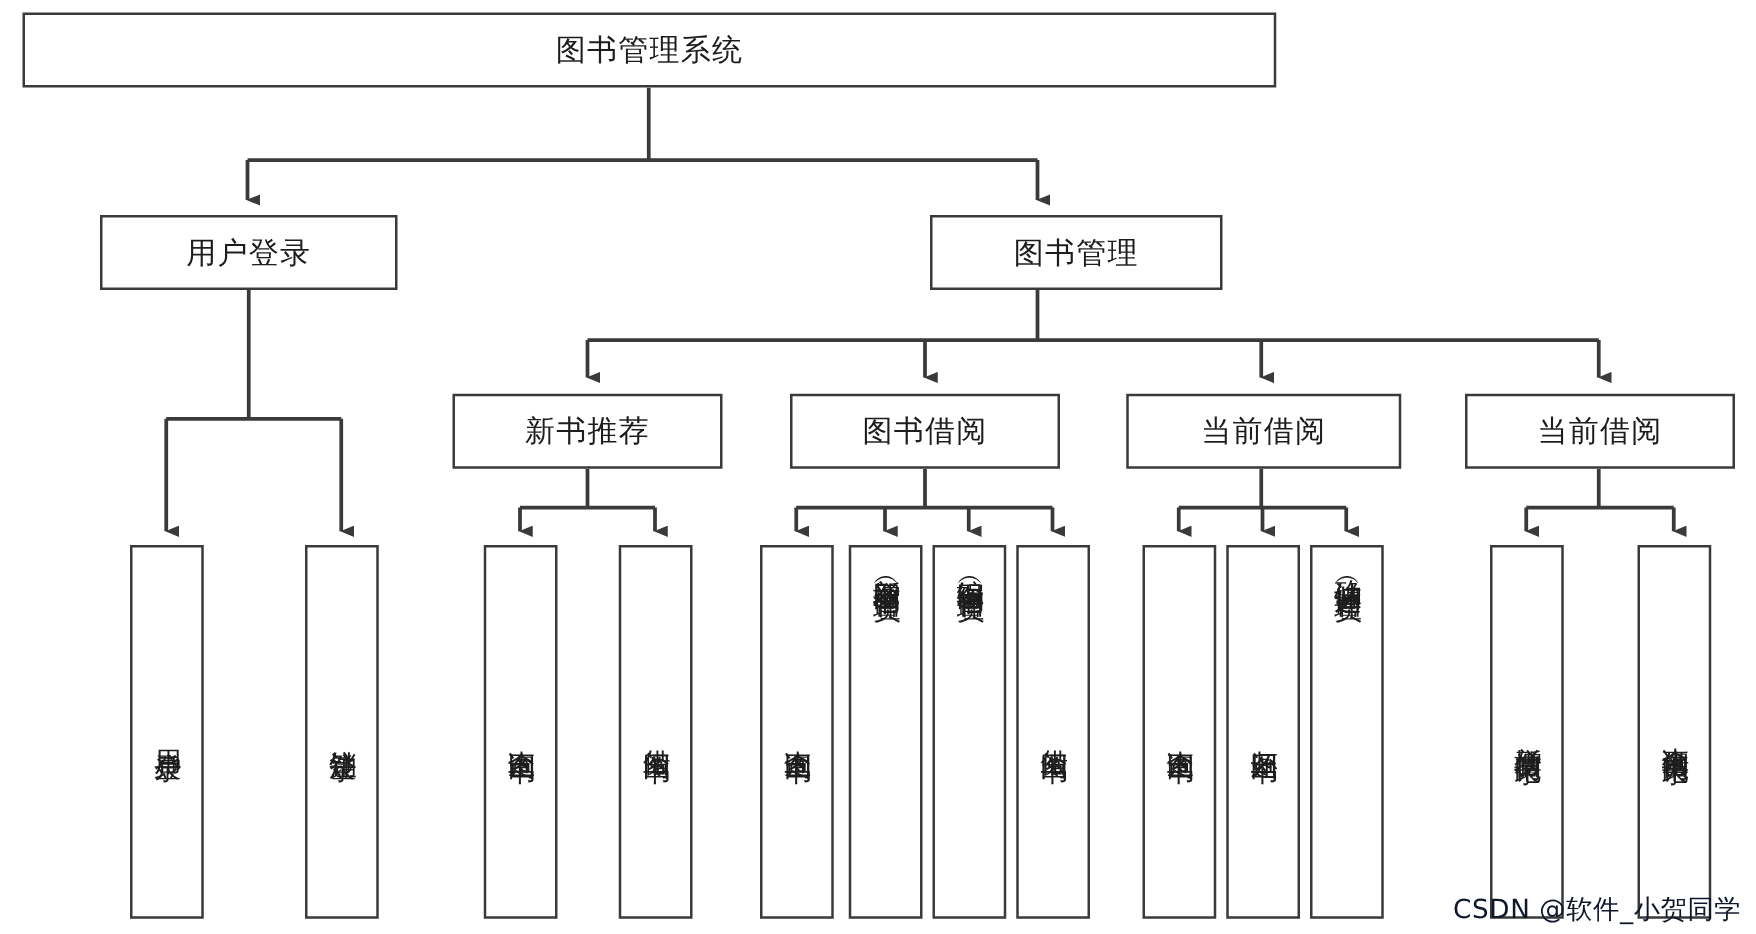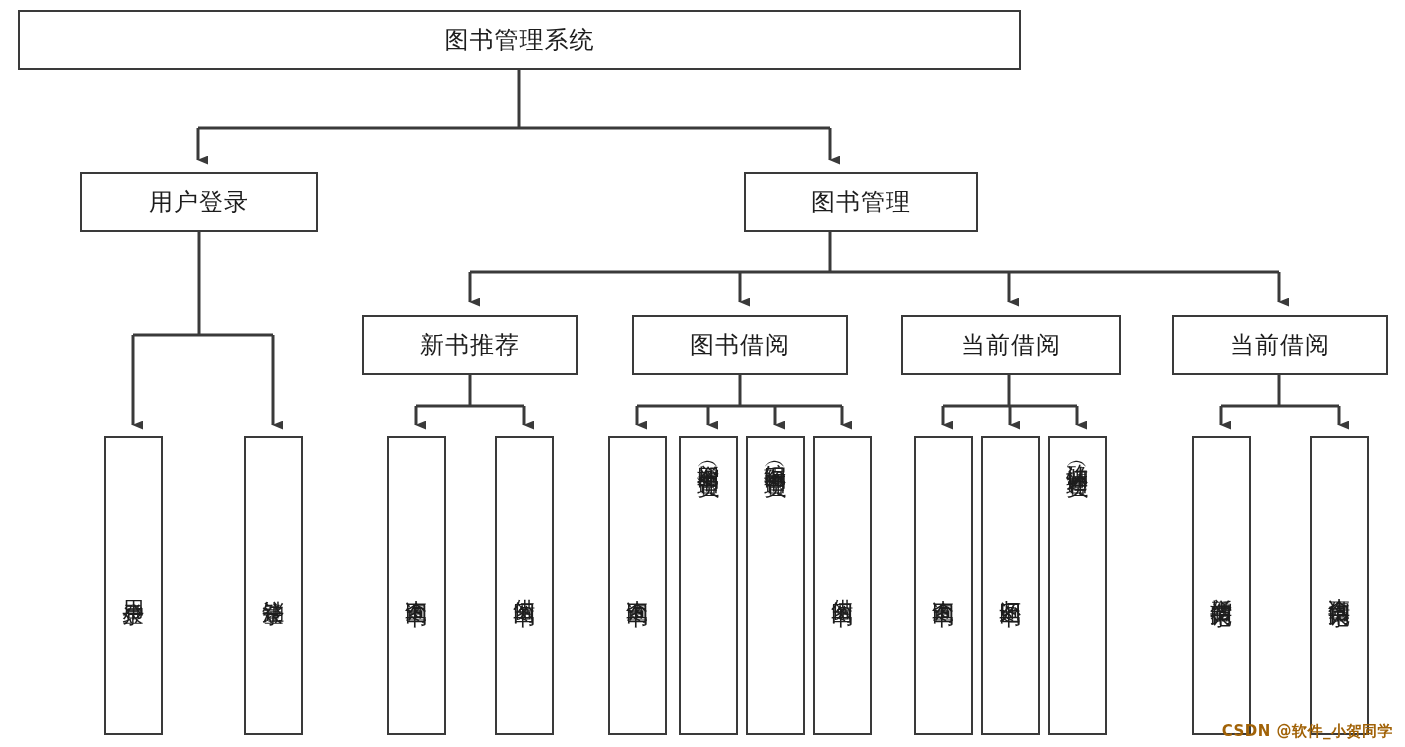--- a/index.html
+++ b/index.html
@@ -56,26 +56,25 @@
     white-space: nowrap;
   }
   .node-box.vertical.centered {
     align-items: center;
     padding-top: 0;
   }
   #watermark {
     position: absolute;
     right: 12px;
     bottom: 6px;
-    font-size: 15px;
-    color: #a16207;
+    font-size: 21px;
+    color: #0f172a;
     letter-spacing: 0.5px;
     white-space: nowrap;
     pointer-events: none;
-    font-weight: bold;
   }
 </style>
 </head>
 <body>
 
 <div id="stage">
 
   <svg id="diagram-svg" viewBox="0 0 1405 747">
     <defs>
       <marker id="arrowhead" markerWidth="9" markerHeight="11" refX="4.5" refY="10.2" orient="auto" markerUnits="userSpaceOnUse">

